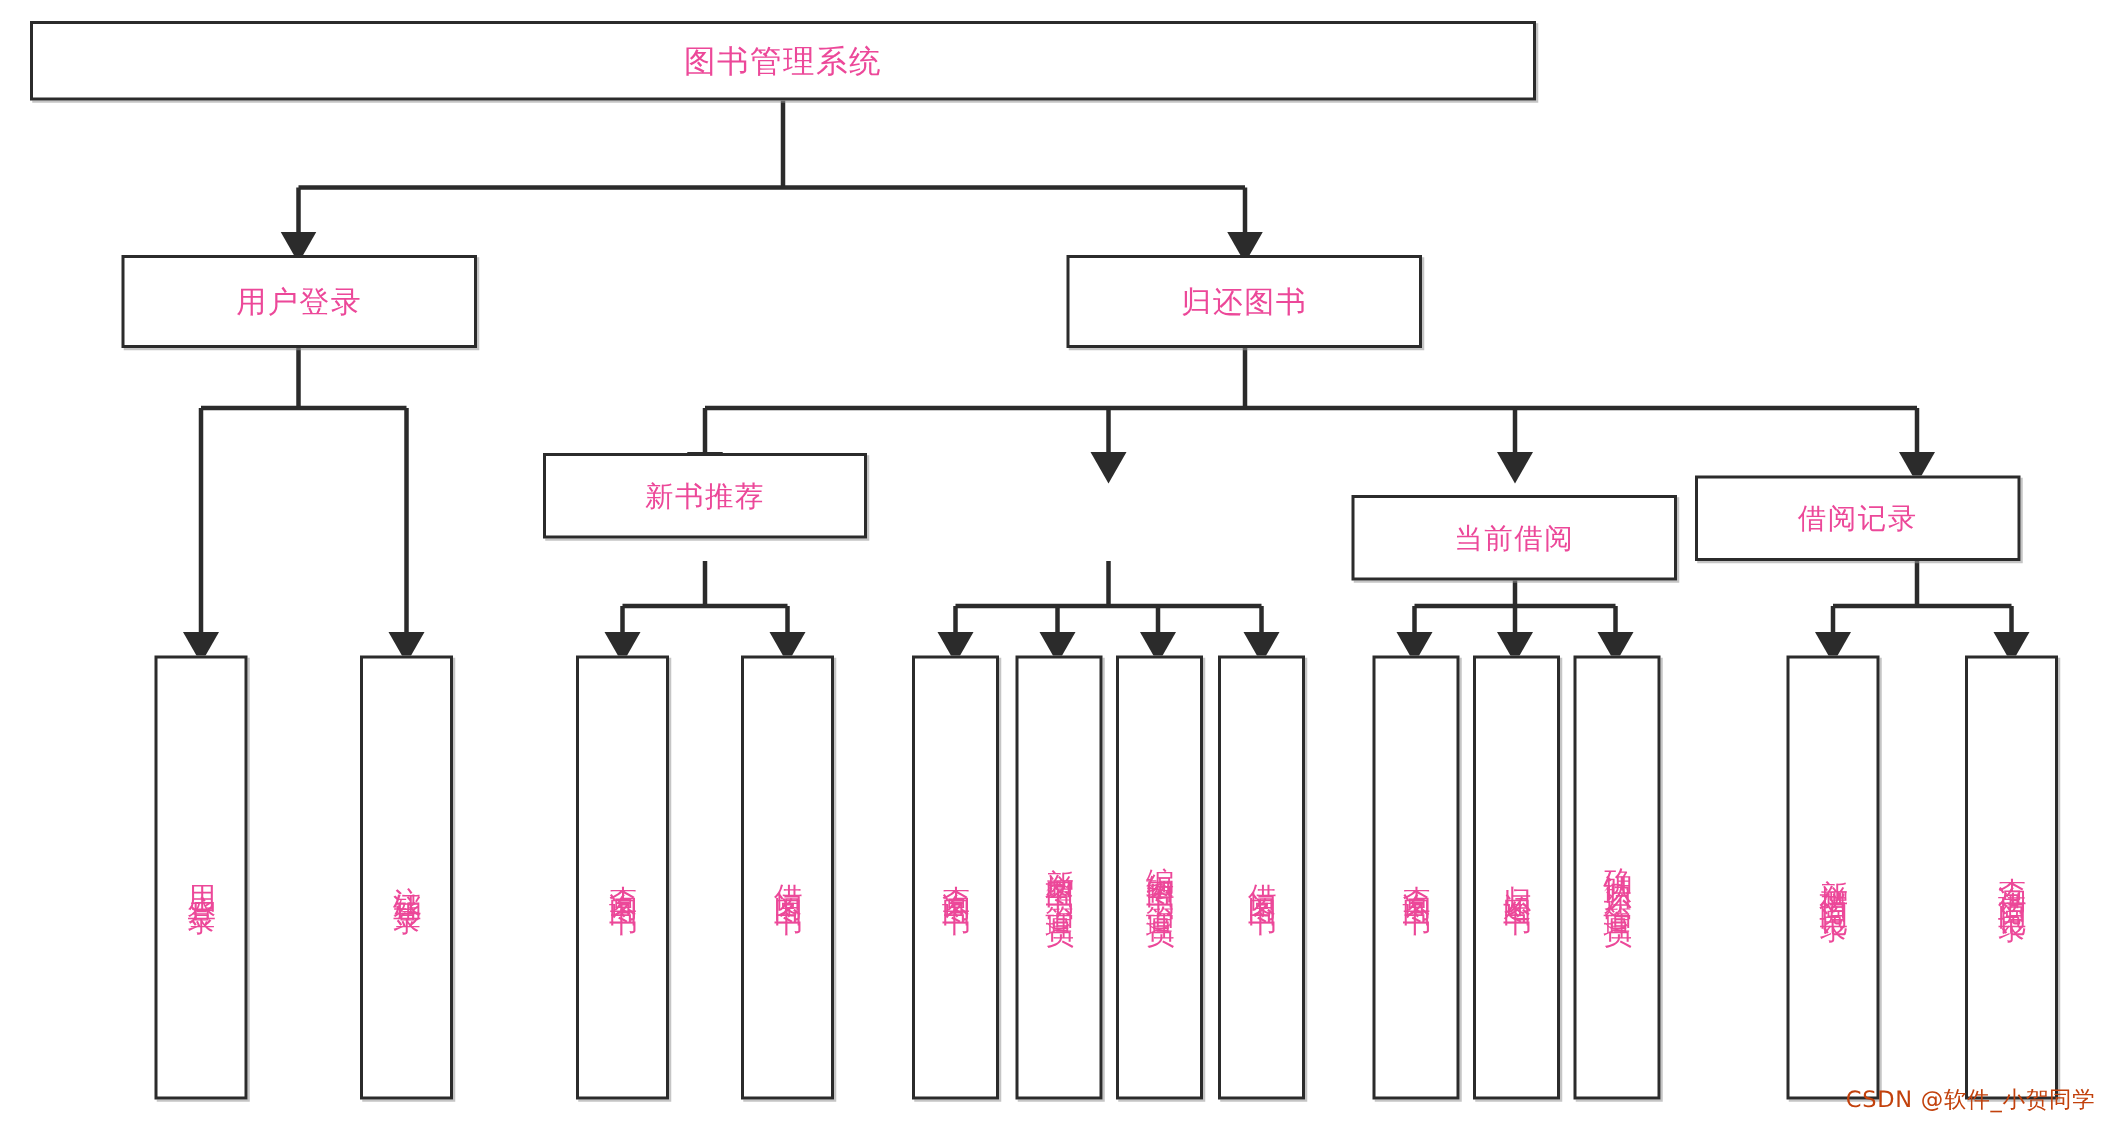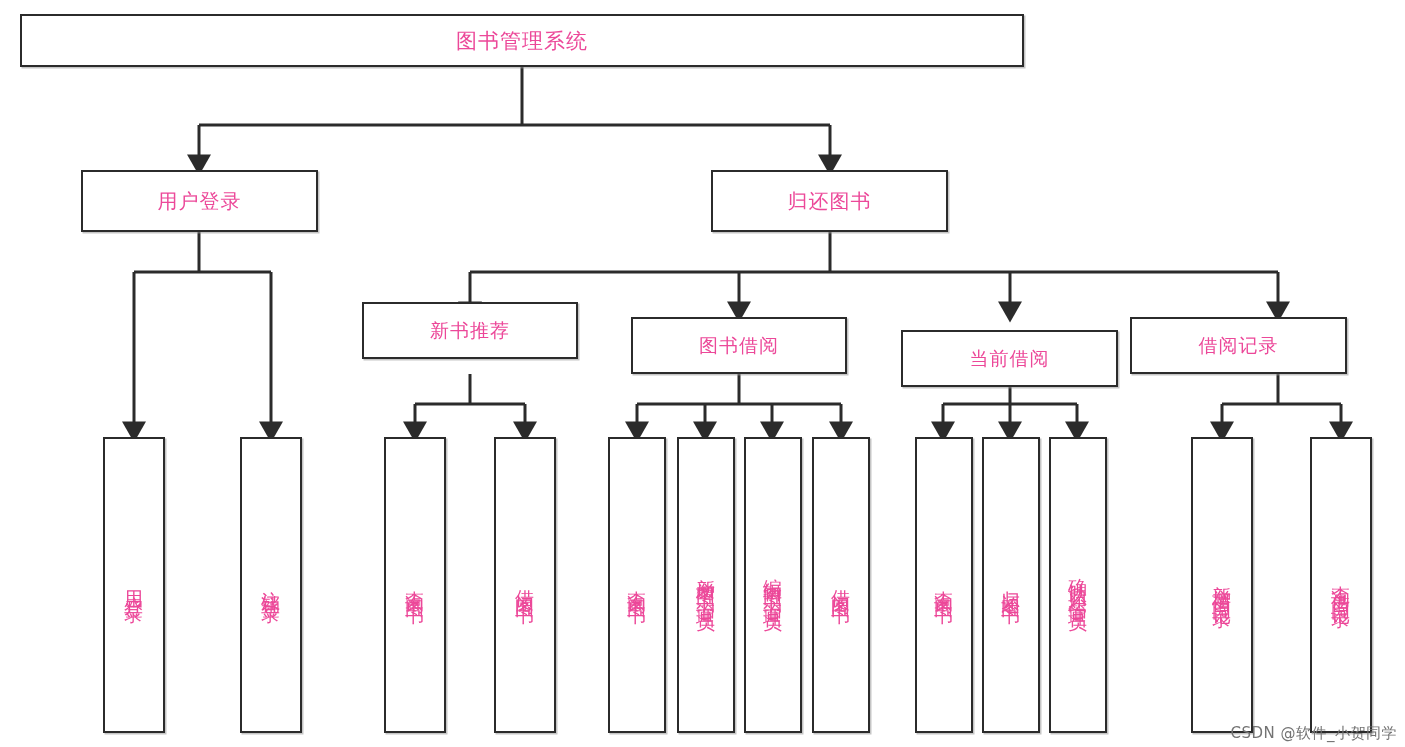--- a/index.html
+++ b/index.html
@@ -43,21 +43,21 @@
     letter-spacing:5px;
     line-height:1;
     white-space:nowrap;
     display:block;
   }
 
   .watermark{
     position:absolute;
     right:8px;bottom:4px;
     font-size:15px;
-    color:#737373;
+    color:#c2410c;
     letter-spacing:.5px;
     white-space:nowrap;
     pointer-events:none;
   }
 </style>
 </head>
 <body>
 
 <div id="canvas">
 
@@ -118,23 +118,20 @@
   <div class="node lvl2" style="left:81px;top:170px;width:237px;height:62px;">
     <span>用户登录</span>
   </div>
   <div class="node lvl2" style="left:711px;top:170px;width:237px;height:62px;">
     <span>归还图书</span>
   </div>
 
   <div class="node lvl3" style="left:362px;top:302px;width:216px;height:57px;">
     <span>新书推荐</span>
   </div>
-  <div class="node lvl3" style="left:631px;top:317px;width:216px;height:57px;">
-    <span>图书借阅</span>
-  </div>
   <div class="node lvl3" style="left:901px;top:330px;width:217px;height:57px;">
     <span>当前借阅</span>
   </div>
   <div class="node lvl3" style="left:1130px;top:317px;width:217px;height:57px;">
     <span>借阅记录</span>
   </div>
 
   <div class="node leaf" style="left:103px;top:437px;width:62px;height:296px;">
     <span class="vtext">用户登录</span>
   </div>

